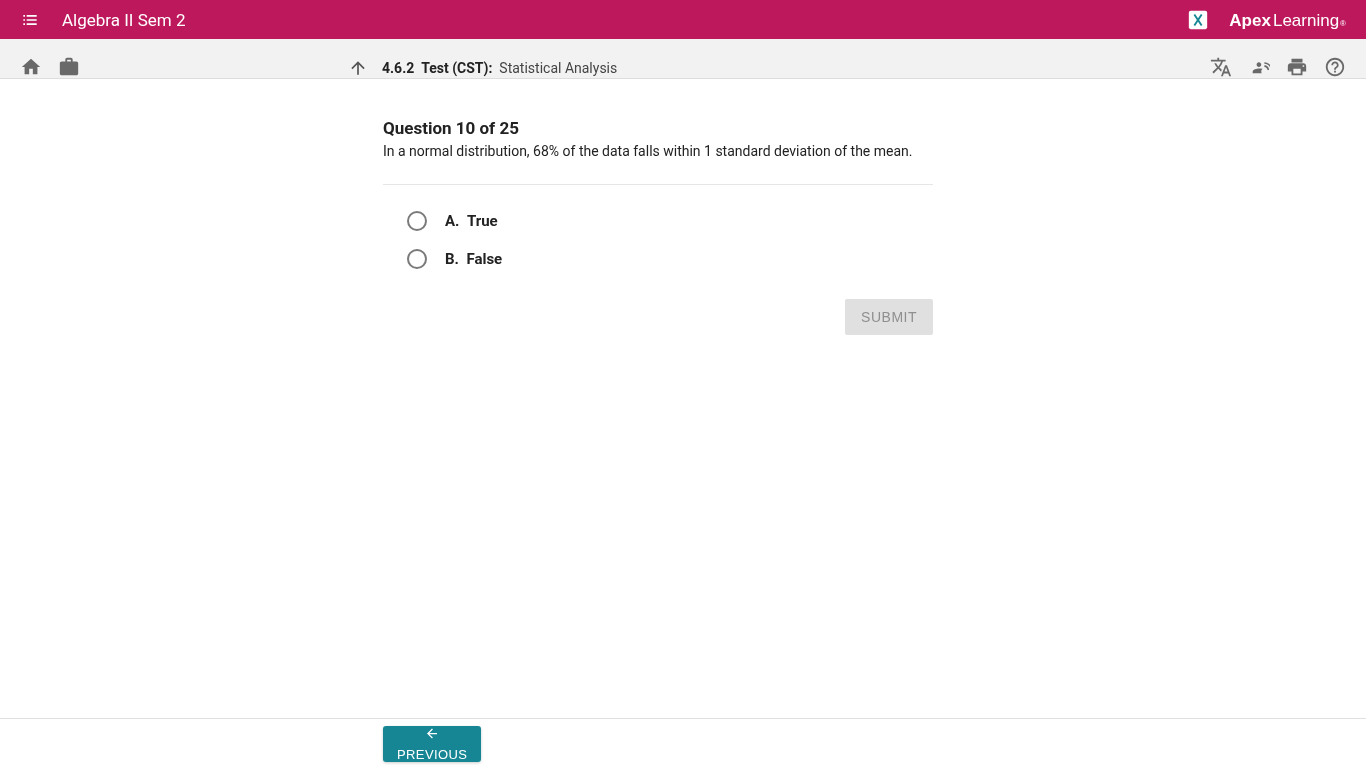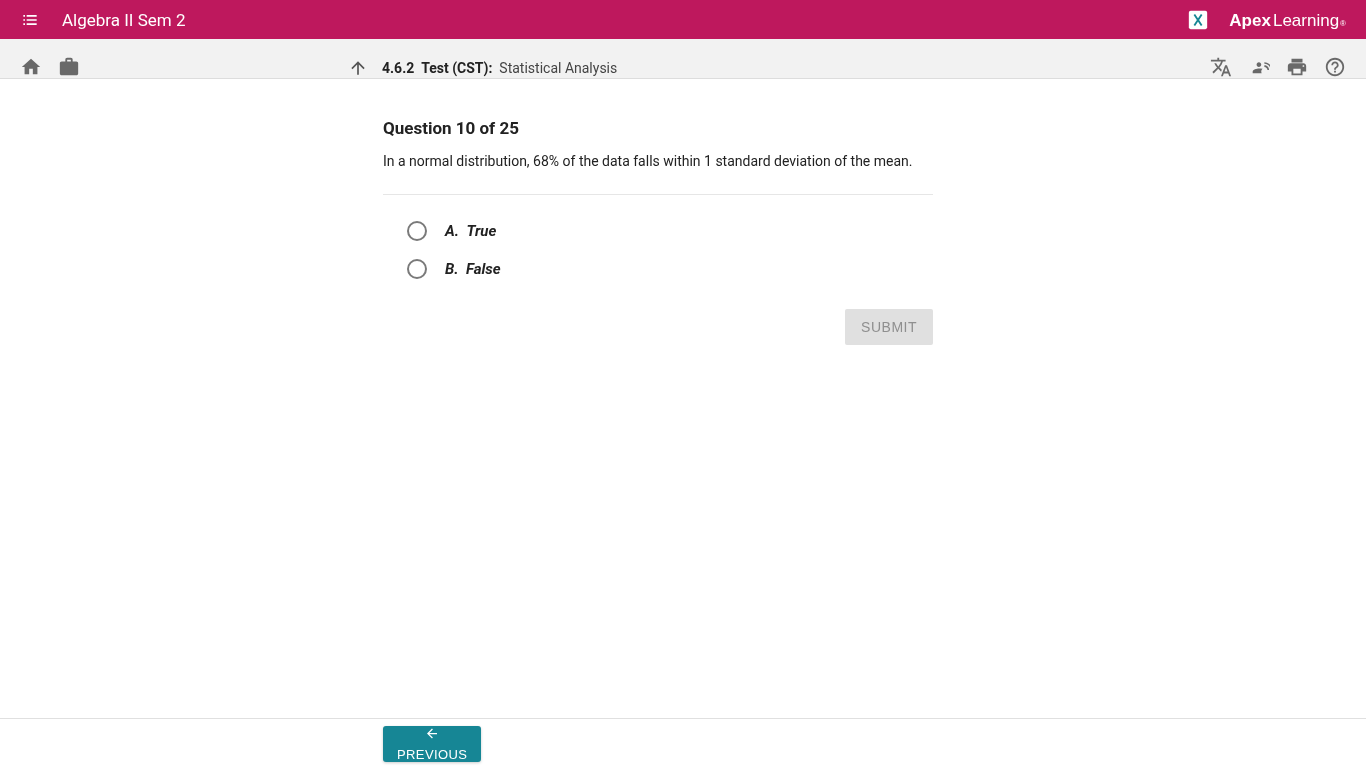--- a/index.html
+++ b/index.html
@@ -97,36 +97,35 @@
     .content {
       position: absolute;
       left: 383px;
       top: 118px;
       width: 550px;
     }
     .question-header {
       font-size: 17px;
       font-weight: 700;
       color: #222;
-      margin-bottom: 14px;
+      margin-bottom: 4px;
     }
     .question-text {
       font-size: 14px;
       color: #222;
       line-height: 1.4;
       margin-bottom: 22px;
     }
     .divider {
       border: none;
       border-top: 1px solid #e6e6e6;
       margin-bottom: 26px;
     }
     .options {
       padding-left: 24px;
-      font-style: italic;
     }
     .option {
       display: flex;
       align-items: center;
       gap: 18px;
       margin-bottom: 18px;
       cursor: pointer;
     }
     .radio {
       width: 20px;

